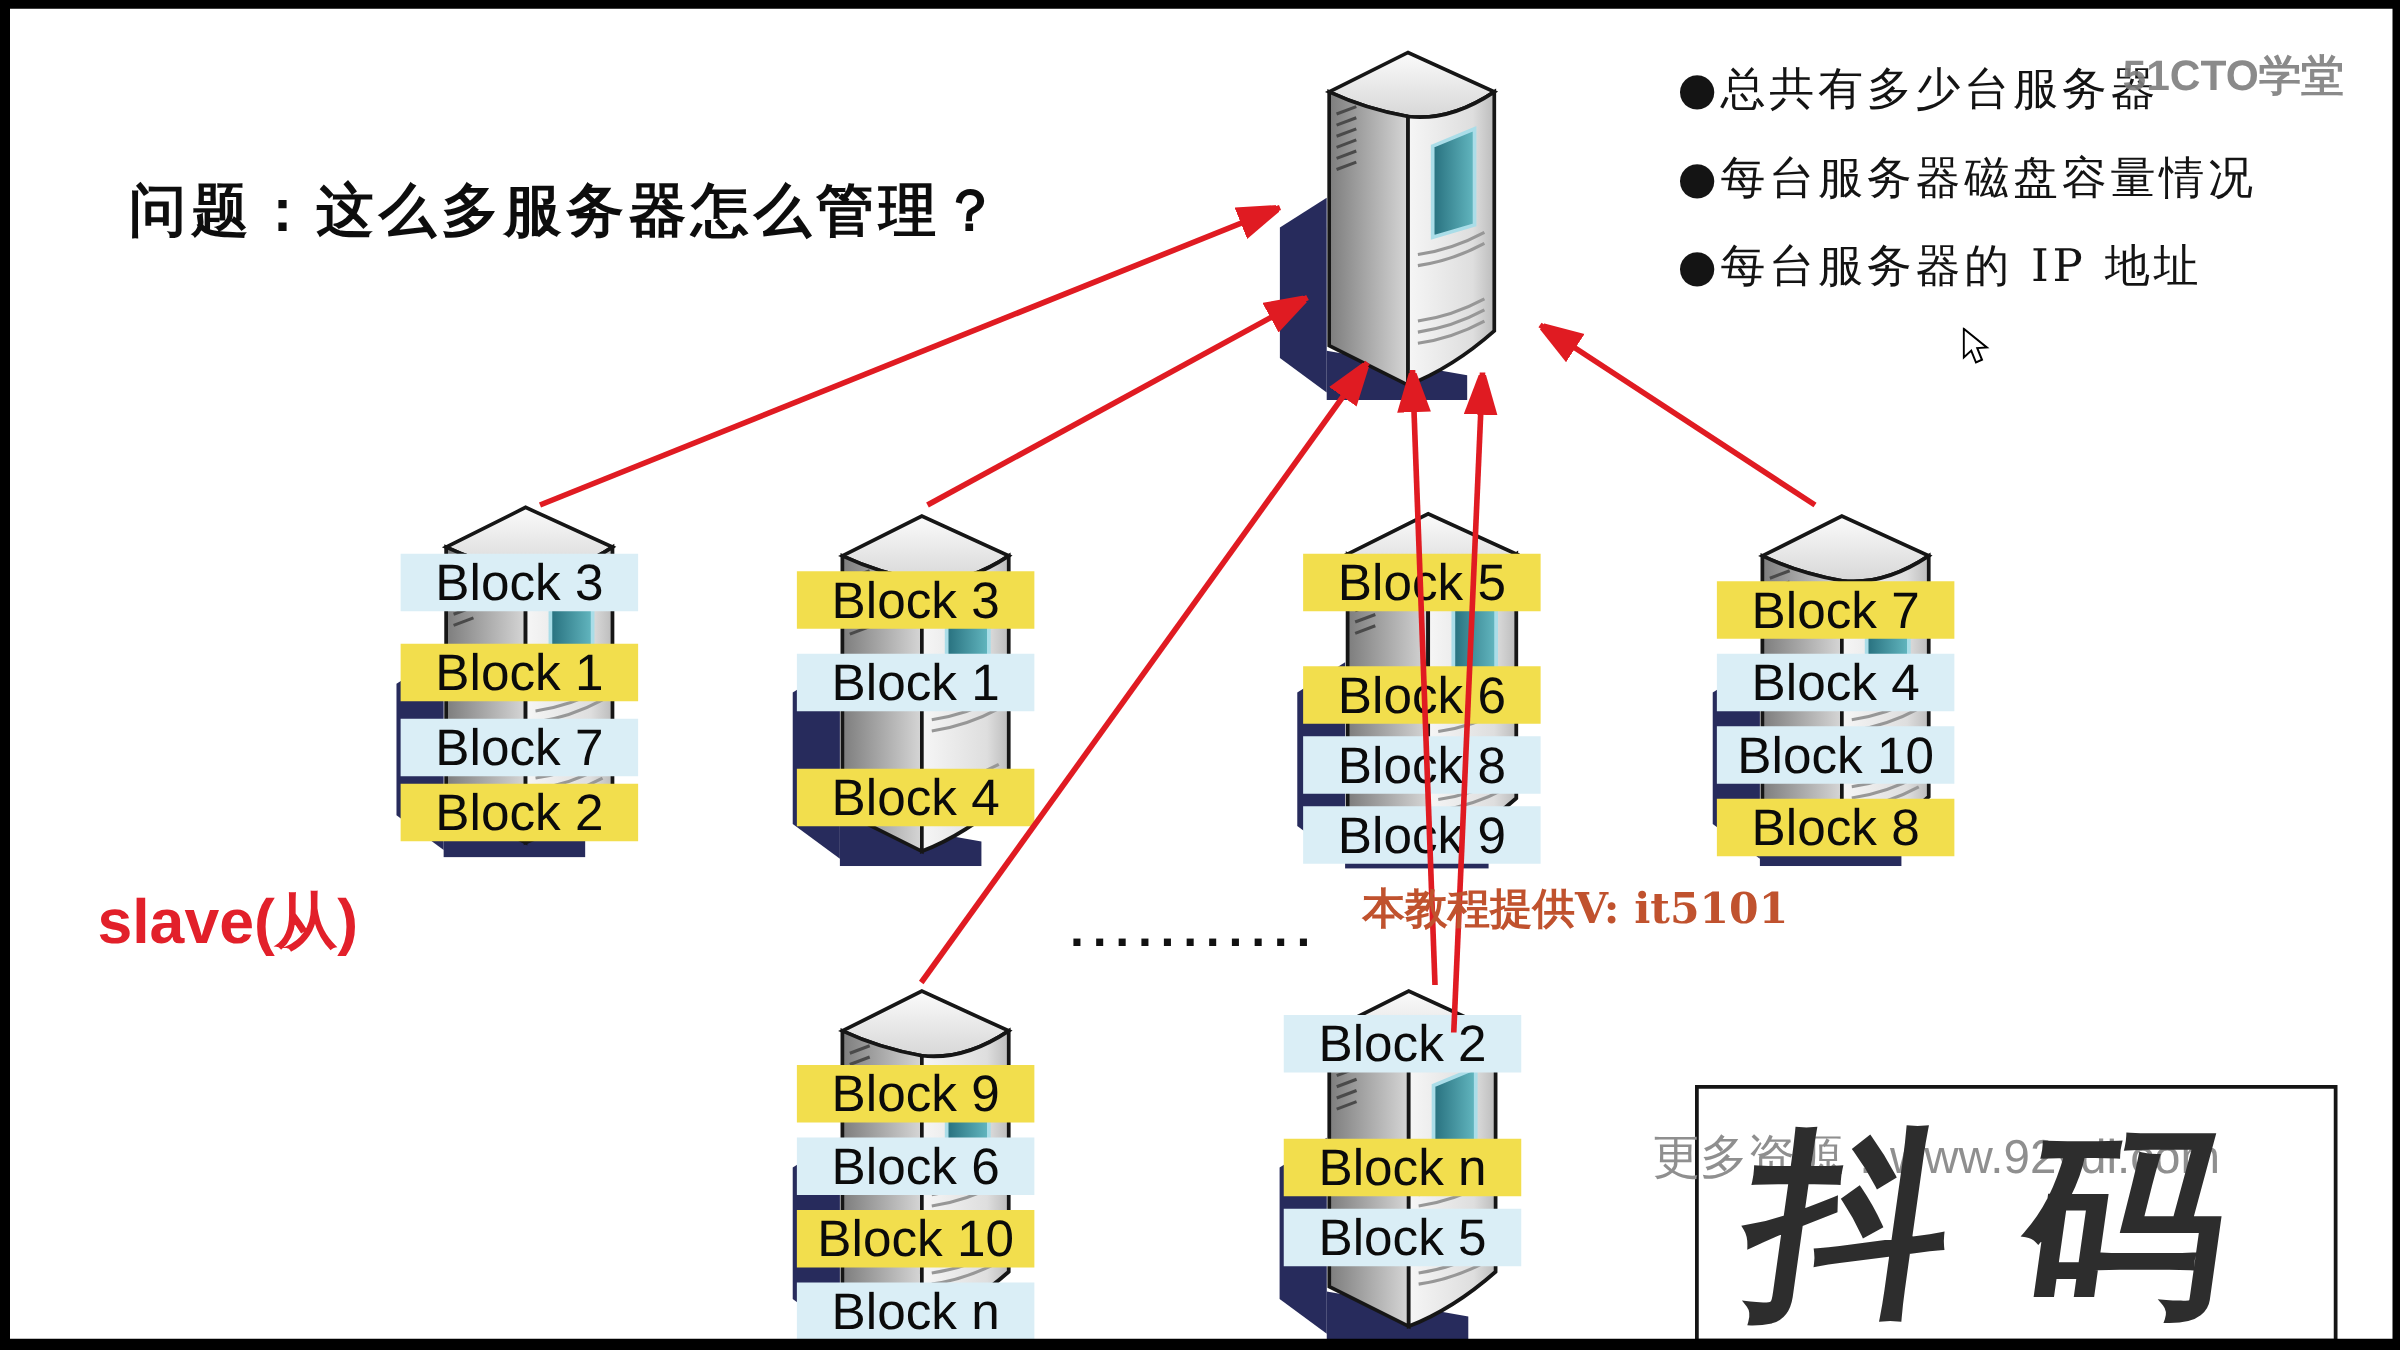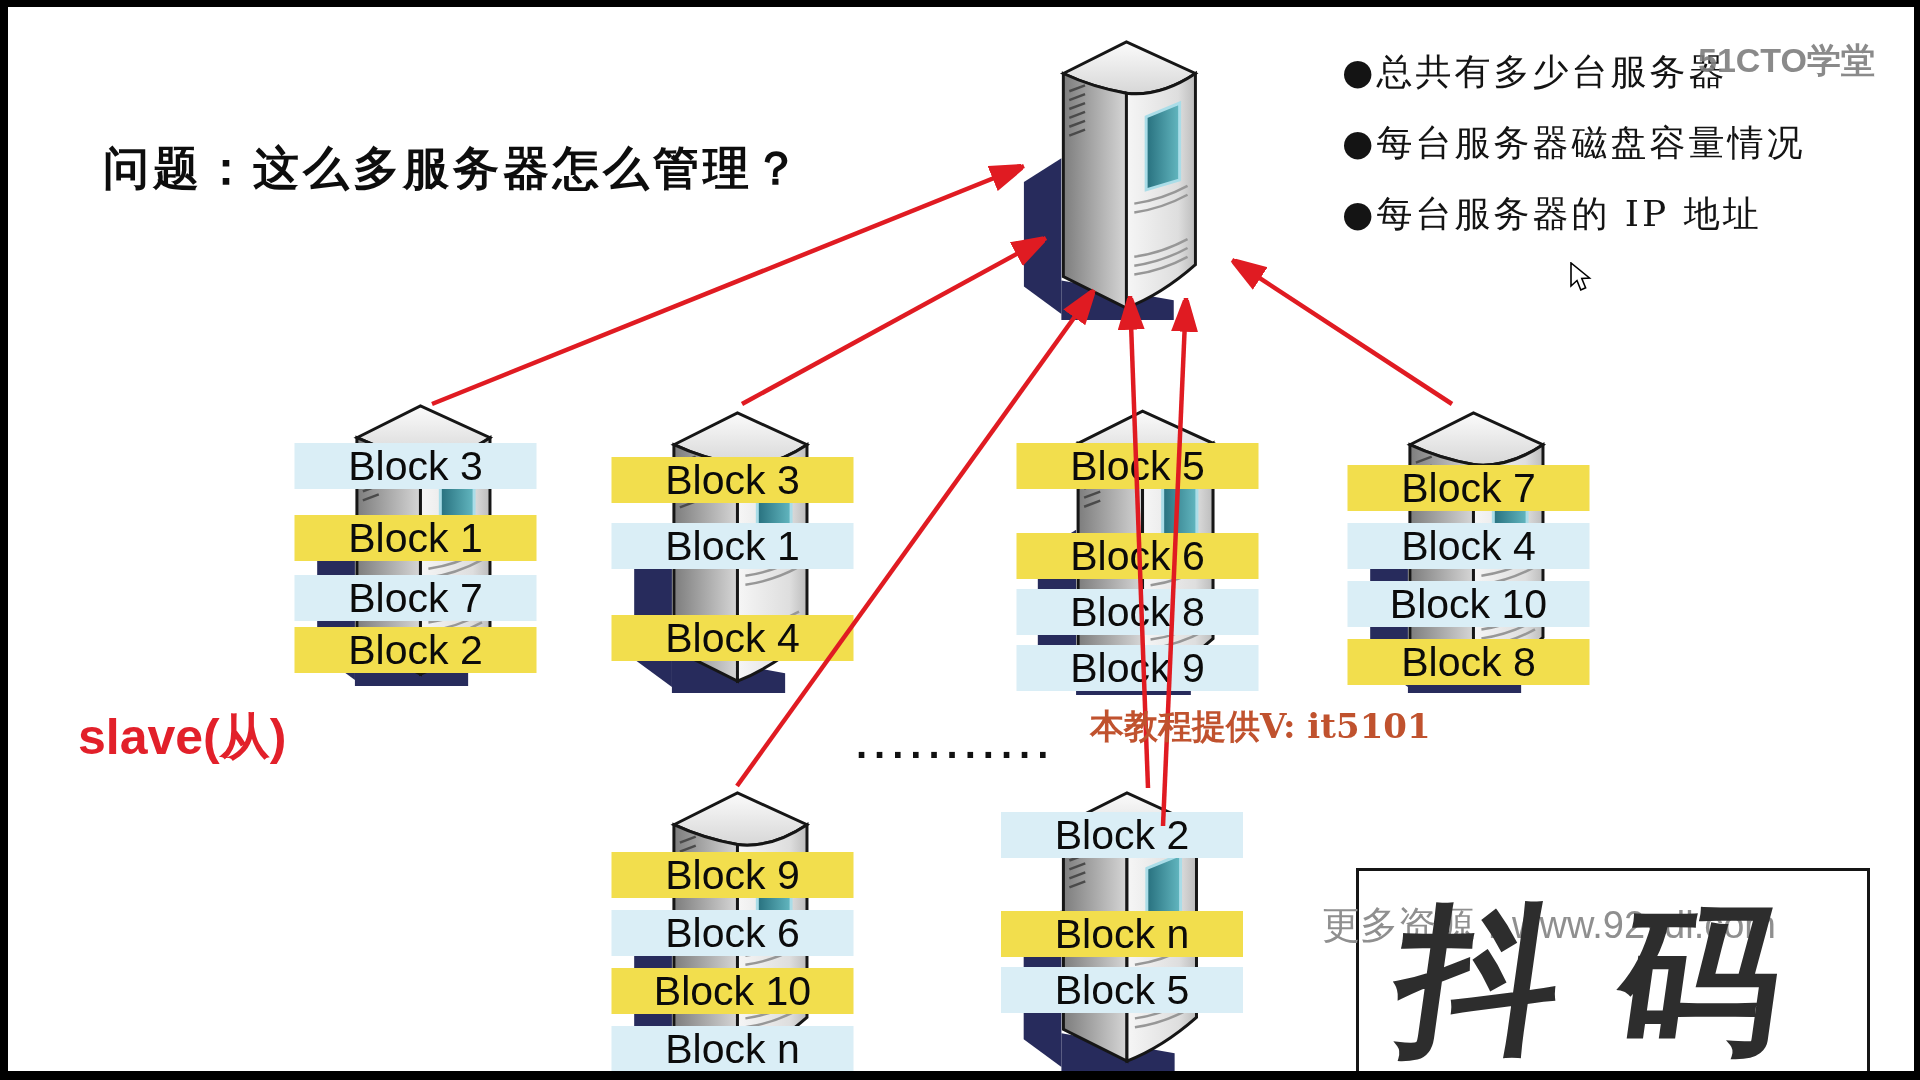--- a/index.html
+++ b/index.html
@@ -23,21 +23,21 @@
            font-family:"DejaVu Serif",serif;font-size:36px;color:#141414;
            letter-spacing:3px;line-height:71px;white-space:nowrap;}
   .ellipsis{position:absolute;left:856px;top:722px;font-size:40px;font-weight:bold;
             letter-spacing:7px;color:#111;z-index:6;}
 
   
   .server{position:absolute;z-index:2;}
   .server svg.tower{position:absolute;left:0;top:0;width:100%;height:100%;}
   .stack{position:absolute;left:50%;transform:translateX(-50%);top:0;width:100%;
          display:flex;flex-direction:column;align-items:center;gap:12px;z-index:3;}
-  .block{width:242px;height:46px;display:flex;align-items:center;justify-content:center;
+  .block{width:190px;height:46px;display:flex;align-items:center;justify-content:center;
          font-size:41px;color:#0b0b0b;white-space:nowrap;}
   .block.yellow{background:var(--block-yellow,#f2de4d);}
   .block.blue{background:var(--block-blue,#daeef6);}
 
   #srv-master{left:1018px;top:28px;width:207px;height:298px;}
   #srv1{left:298px;top:398px;width:235px;height:288px;}
   #srv2{left:615px;top:405px;width:235px;height:288px;}
   #srv3{left:1025px;top:403px;width:225px;height:292px;}
   #srv4{left:1352px;top:405px;width:233px;height:288px;}
   #srv5{left:615px;top:785px;width:235px;height:288px;}

